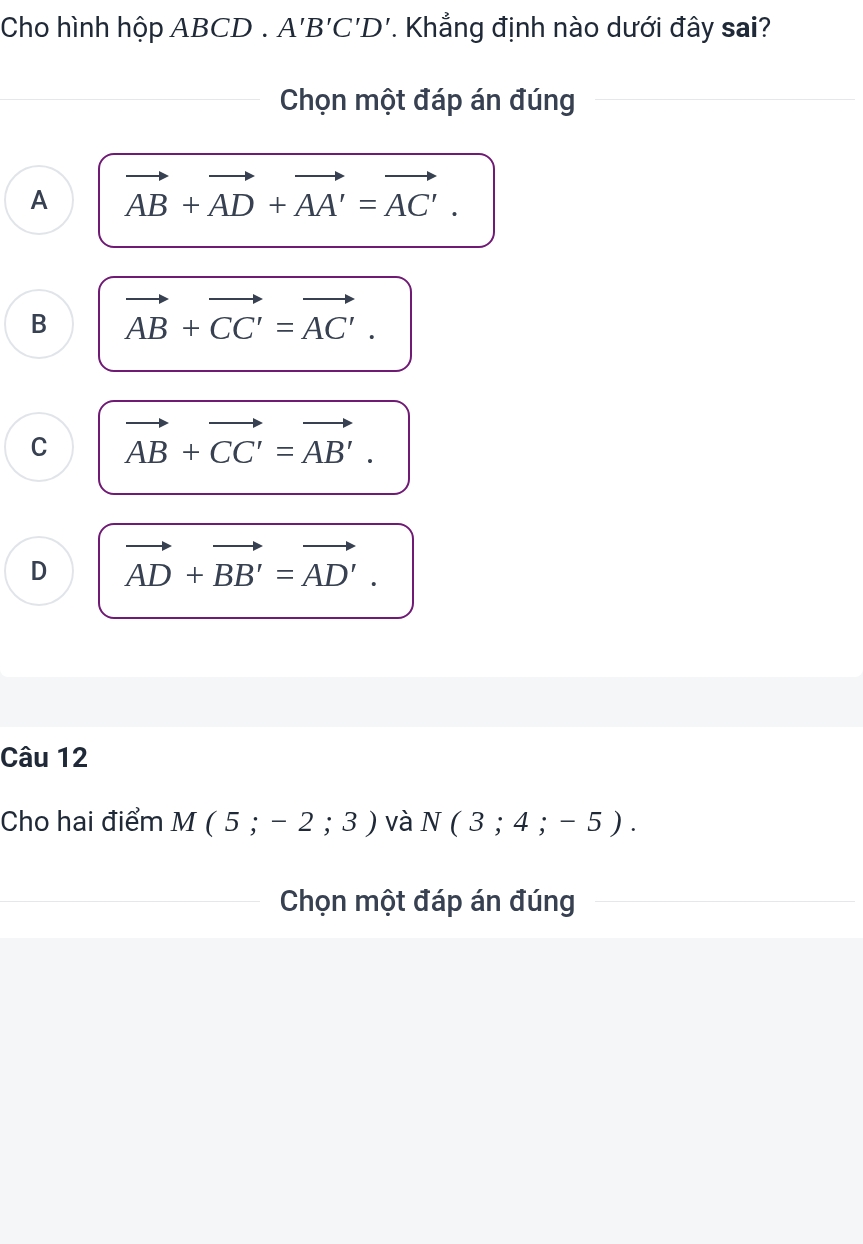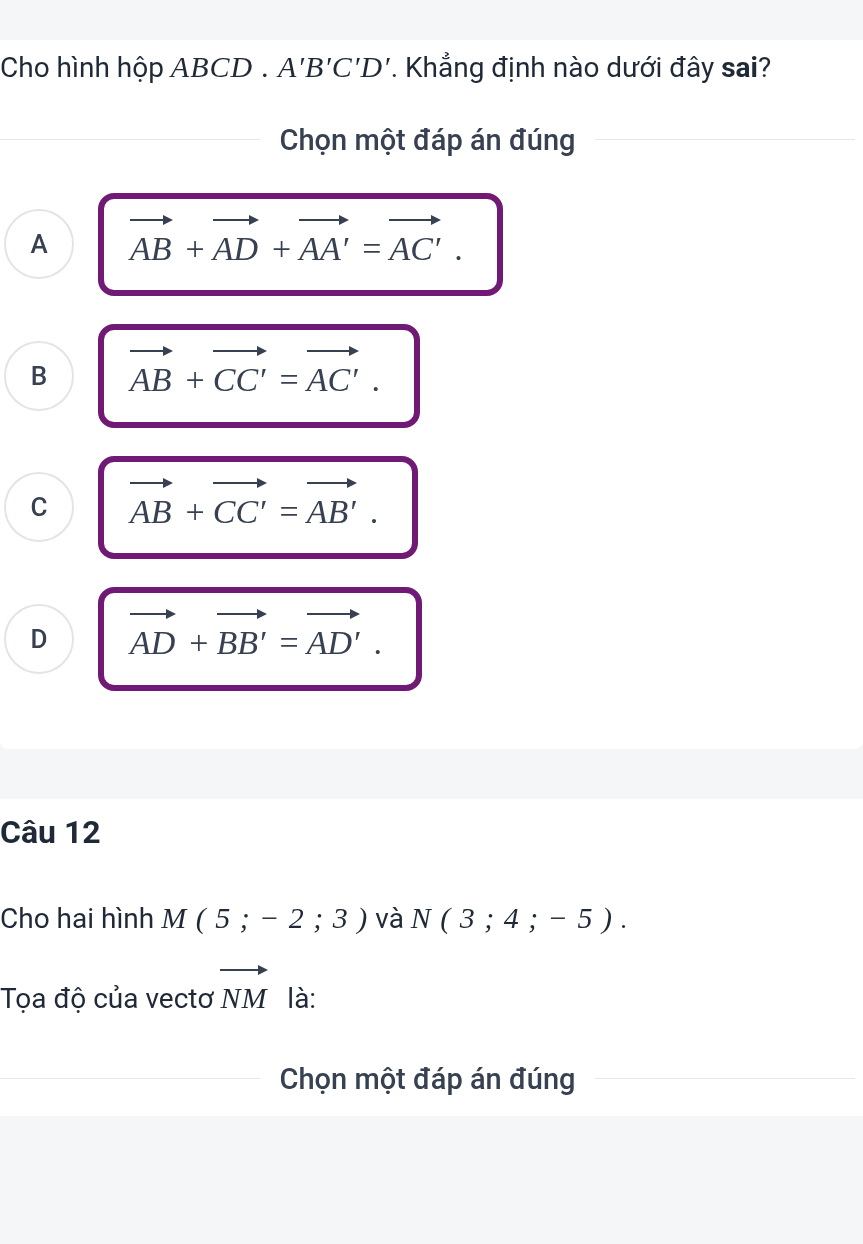--- a/index.html
+++ b/index.html
@@ -17,21 +17,20 @@
       background: #fff;
       padding: 0 8px 30px 0;
       border-bottom-left-radius: 8px;
       border-bottom-right-radius: 8px;
     }
     .question-text {
       font-size: 28px;
       line-height: 1.55;
       color: #1f2937;
       padding: 4px 20px 4px 0;
-      margin-top: 40px;
     }
     .question-text .math {
       font-family: 'Times New Roman', Times, serif;
       font-style: italic;
       font-size: 30px;
       letter-spacing: 1px;
     }
     .bold {
       font-weight: 700;
     }
@@ -67,21 +66,21 @@
       align-items: center;
       justify-content: center;
       font-size: 26px;
       font-weight: 500;
       color: #374151;
       flex-shrink: 0;
       background: #fff;
       cursor: pointer;
     }
     .option-box {
-      border: 6px solid #701a75;
+      border: 2px solid #701a75;
       border-radius: 16px;
       padding: 18px 26px 18px 26px;
       font-family: 'Times New Roman', Times, serif;
       font-size: 34px;
       color: #374151;
       background: #fff;
       cursor: pointer;
       line-height: 1.4;
       display: inline-flex;
       align-items: flex-end;
@@ -119,21 +118,21 @@
     }
     .spacer {
       height: 50px;
       background: #f5f6f8;
     }
     .question-card2 {
       background: #fff;
       padding: 14px 8px 20px 0;
     }
     .q-number {
-      font-size: 32px;
+      font-size: 28px;
       font-weight: 700;
       color: #1f2937;
       margin-bottom: 20px;
     }
     .bottom-divider-row {
       display: flex;
       align-items: center;
       margin-top: 36px;
     }
   </style>
@@ -209,25 +208,22 @@
     </div>
   </div>
 </div>
 
 <div class="spacer"></div>
 
 <div class="question-card2">
   <div class="q-number">Câu 12</div>
 
   <div class="question-text">
-    <span>Cho hai hình </span><span class="math">M ( 5 ; − 2 ; 3 )</span><span> và </span><span class="math">N ( 3 ; 4 ; − 5 )</span><span> .</span>
-  </div>
-
-  <div class="question-text" style="margin-top:18px;">
-    <span>Tọa độ của vectơ </span><span class="math"><span class="vec" style="font-size:30px;">NM</span></span>&nbsp;<span> là:</span>
-  </div>
+    <span>Cho hai điểm </span><span class="math">M ( 5 ; − 2 ; 3 )</span><span> và </span><span class="math">N ( 3 ; 4 ; − 5 )</span><span> .</span>
+  </div>
+
 
   <div class="bottom-divider-row">
     <div class="divider-line"></div>
     <div class="divider-text">Chọn một đáp án đúng</div>
     <div class="divider-line"></div>
   </div>
 </div>
 
 </body></html>

